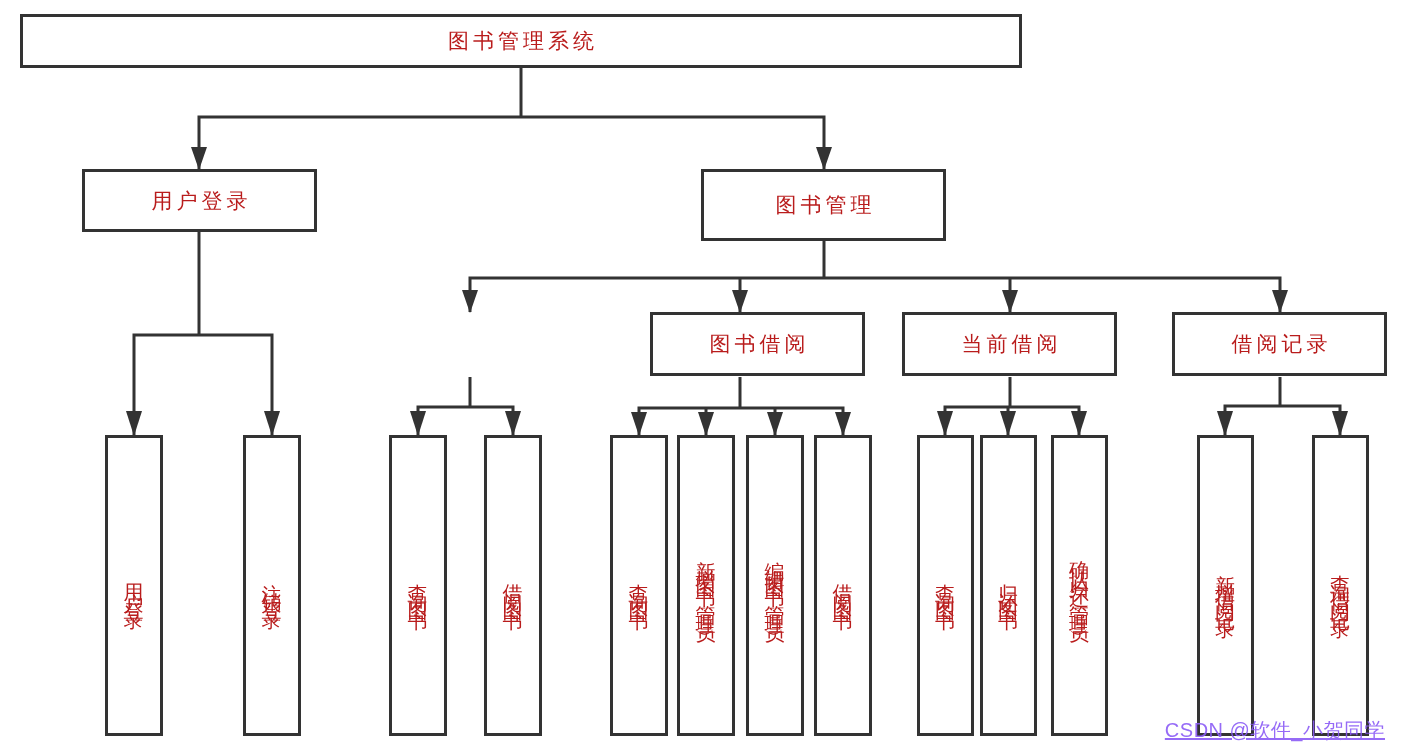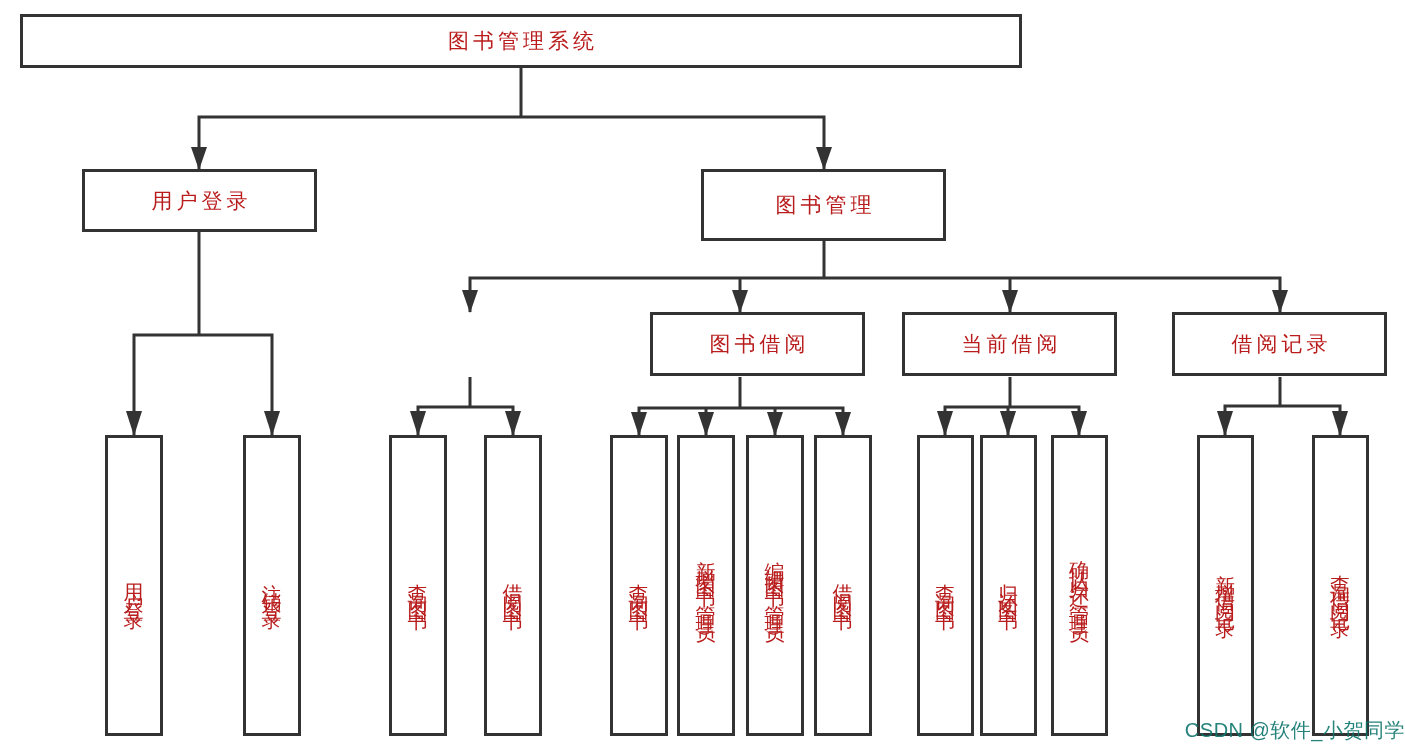--- a/index.html
+++ b/index.html
@@ -39,28 +39,29 @@
   }
   .box.v {
     writing-mode: vertical-rl;
     font-size: 20px;
     letter-spacing: 9px;
     line-height: 1;
   }
   .box.root { font-size: 21px; }
   #watermark {
     position: absolute;
-    right: 0;
+    right: 20px;
     bottom: 3px;
     font-size: 20px;
     letter-spacing: 0.5px;
-    color: #0f766e;
+    color: #8b5cf6;
     opacity: 0.9;
     white-space: nowrap;
     z-index: 5;
+    text-decoration: underline;
   }
   svg line, svg polyline { stroke: #333333; stroke-width: 3; fill: none; }
   svg polygon { fill: #333333; stroke: none; }
 </style>
 </head>
 <body>
 
 <div id="stage">
 
   <svg id="connectors" viewBox="0 0 1405 747" xmlns="http://www.w3.org/2000/svg">

